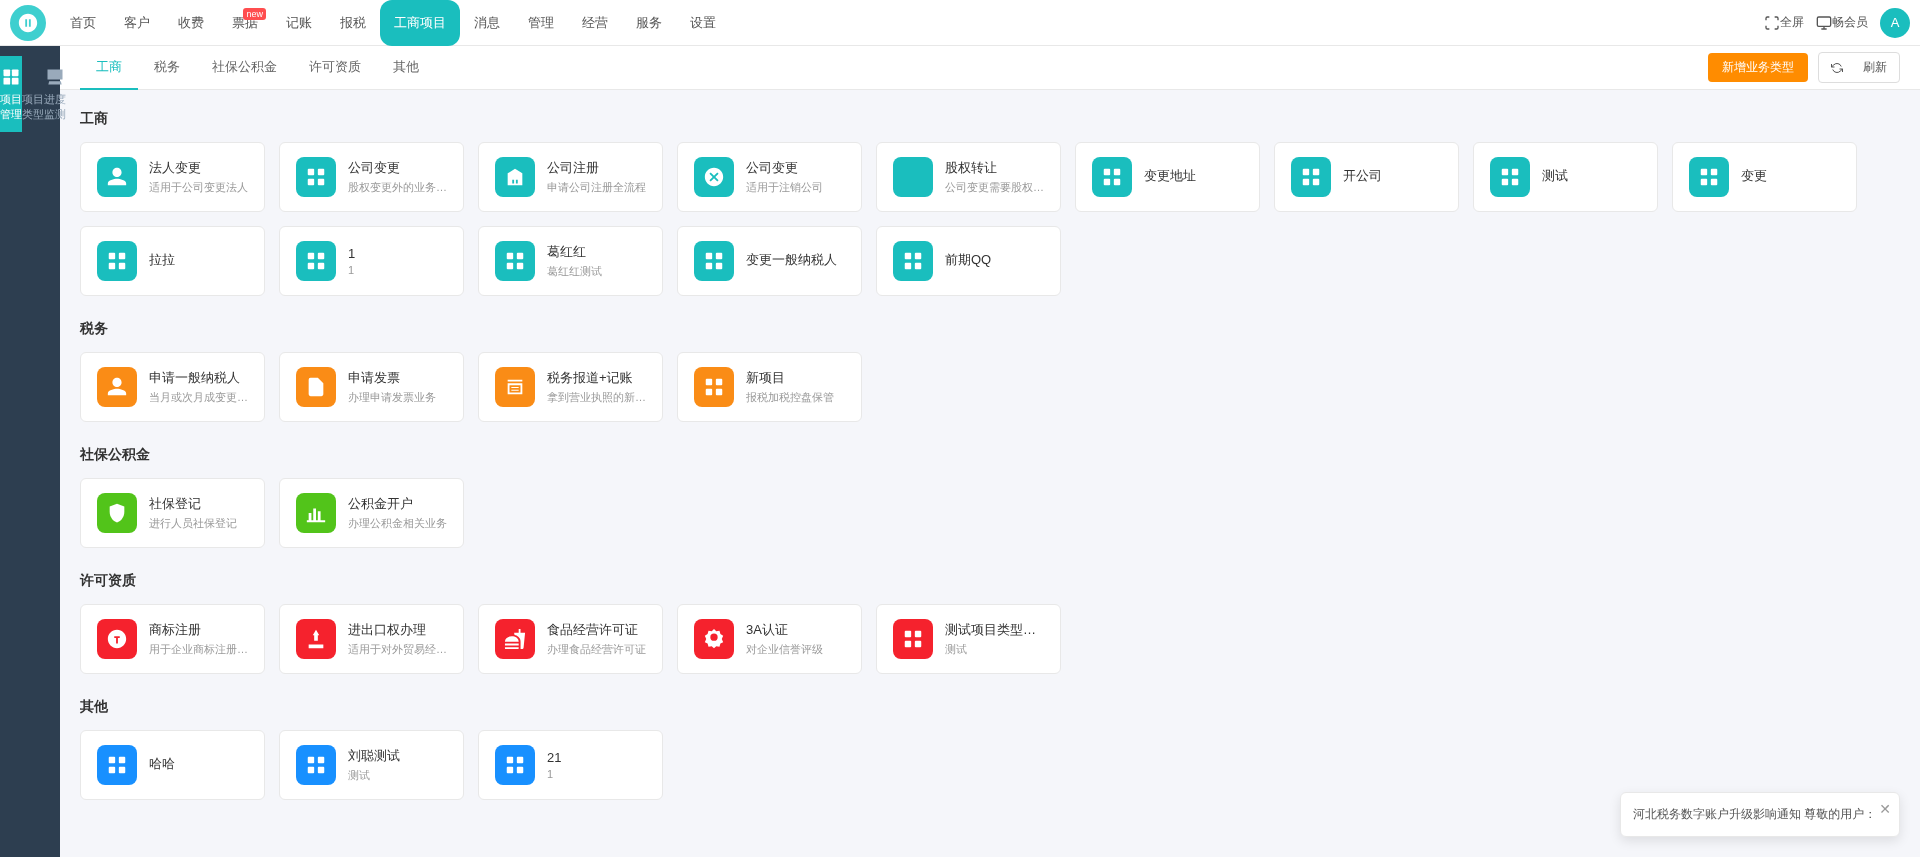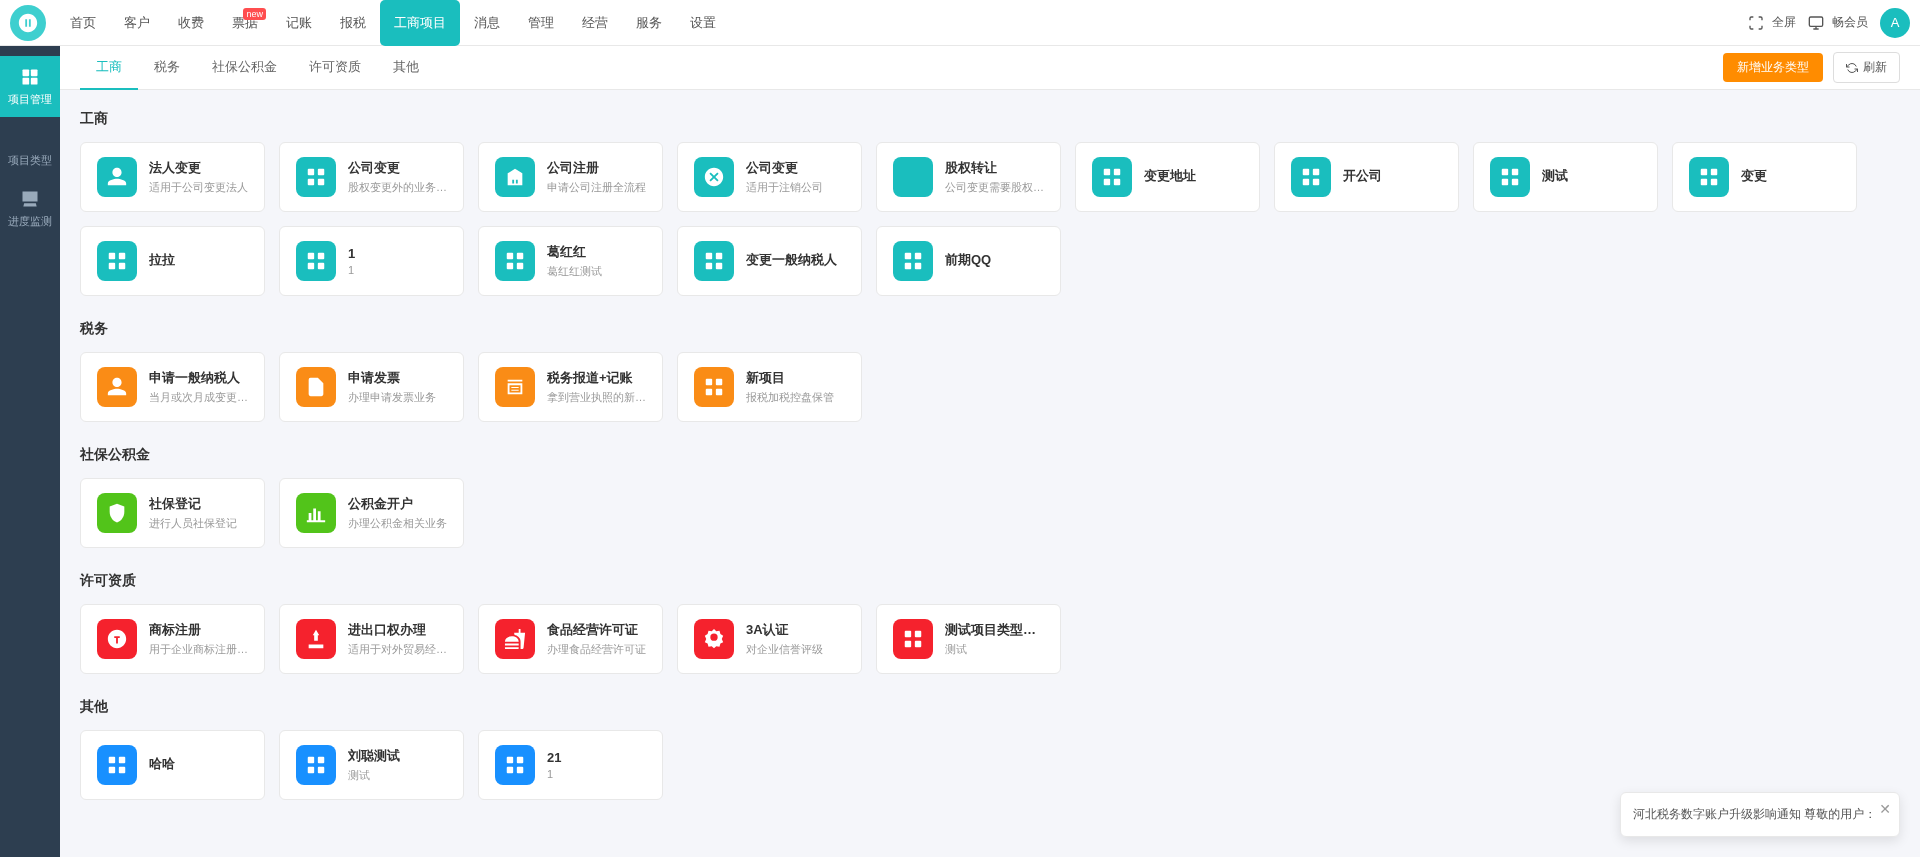--- a/index.html
+++ b/index.html
@@ -39,21 +39,21 @@
       align-items: center;
       cursor: pointer;
       font-size: 13px;
       color: #555;
       position: relative;
       white-space: nowrap;
     }
     .nav-item.active {
       background: #1abebe;
       color: #fff;
-      border-radius: 5px;
+      border-radius: 12px;
     }
     .nav-item .badge-new {
       position: absolute;
       top: 8px;
       right: 6px;
       background: #ff4d4f;
       color: #fff;
       font-size: 9px;
       padding: 1px 3px;
       border-radius: 3px;
@@ -61,43 +61,43 @@
     }
     .nav-right {
       display: flex;
       align-items: center;
       gap: 12px;
       margin-left: auto;
     }
     .nav-right-btn {
       display: flex;
       align-items: center;
-      gap: 8px;
+      gap: 0;
       cursor: pointer;
       color: #555;
       font-size: 12px;
     }
     .nav-avatar {
       width: 30px; height: 30px;
       border-radius: 50%;
       background: #1abebe;
       display: flex; align-items: center; justify-content: center;
       color: #fff;
       font-size: 13px;
     }
 
     
     .sidebar {
       position: fixed;
       left: 0; top: 46px; bottom: 0;
       width: 60px;
       background: #2d3e50;
       display: flex;
-      flex-direction: column;
-      align-items: center;
+      flex-direction: row;
+      align-items: flex-start;
       padding-top: 10px;
       z-index: 99;
       font-family: Liberation Serif, serif;
     }
     .sidebar-item {
       width: 100%;
       display: flex;
       flex-direction: column;
       align-items: center;
       padding: 10px 0;
@@ -164,21 +164,21 @@
       margin-left: 6px;
     }
     .btn-refresh {
       background: #fff;
       color: #555;
       border: 1px solid #ddd;
       padding: 6px 12px;
       border-radius: 4px;
       cursor: pointer;
       font-size: 12px;
-      display: flex; align-items: center; gap: 5px;
+      display: flex; align-items: center; gap: 20px;
     }
 
     
     .content-area {
       padding: 20px;
     }
 
     .section-title {
       font-size: 14px;
       color: #333;
@@ -209,21 +209,21 @@
       width: 40px; height: 40px;
       border-radius: 8px;
       display: flex; align-items: center; justify-content: center;
       flex-shrink: 0;
       font-size: 20px;
       color: #fff;
     }
     .card-text { flex: 1; min-width: 0; }
     .card-title {
       font-size: 13px;
-      font-weight: 700;
+      font-weight: 400;
       color: #333;
       margin-bottom: 3px;
       white-space: nowrap;
       overflow: hidden;
       text-overflow: ellipsis;
     }
     .card-desc {
       font-size: 11px;
       color: #999;
       white-space: nowrap;

